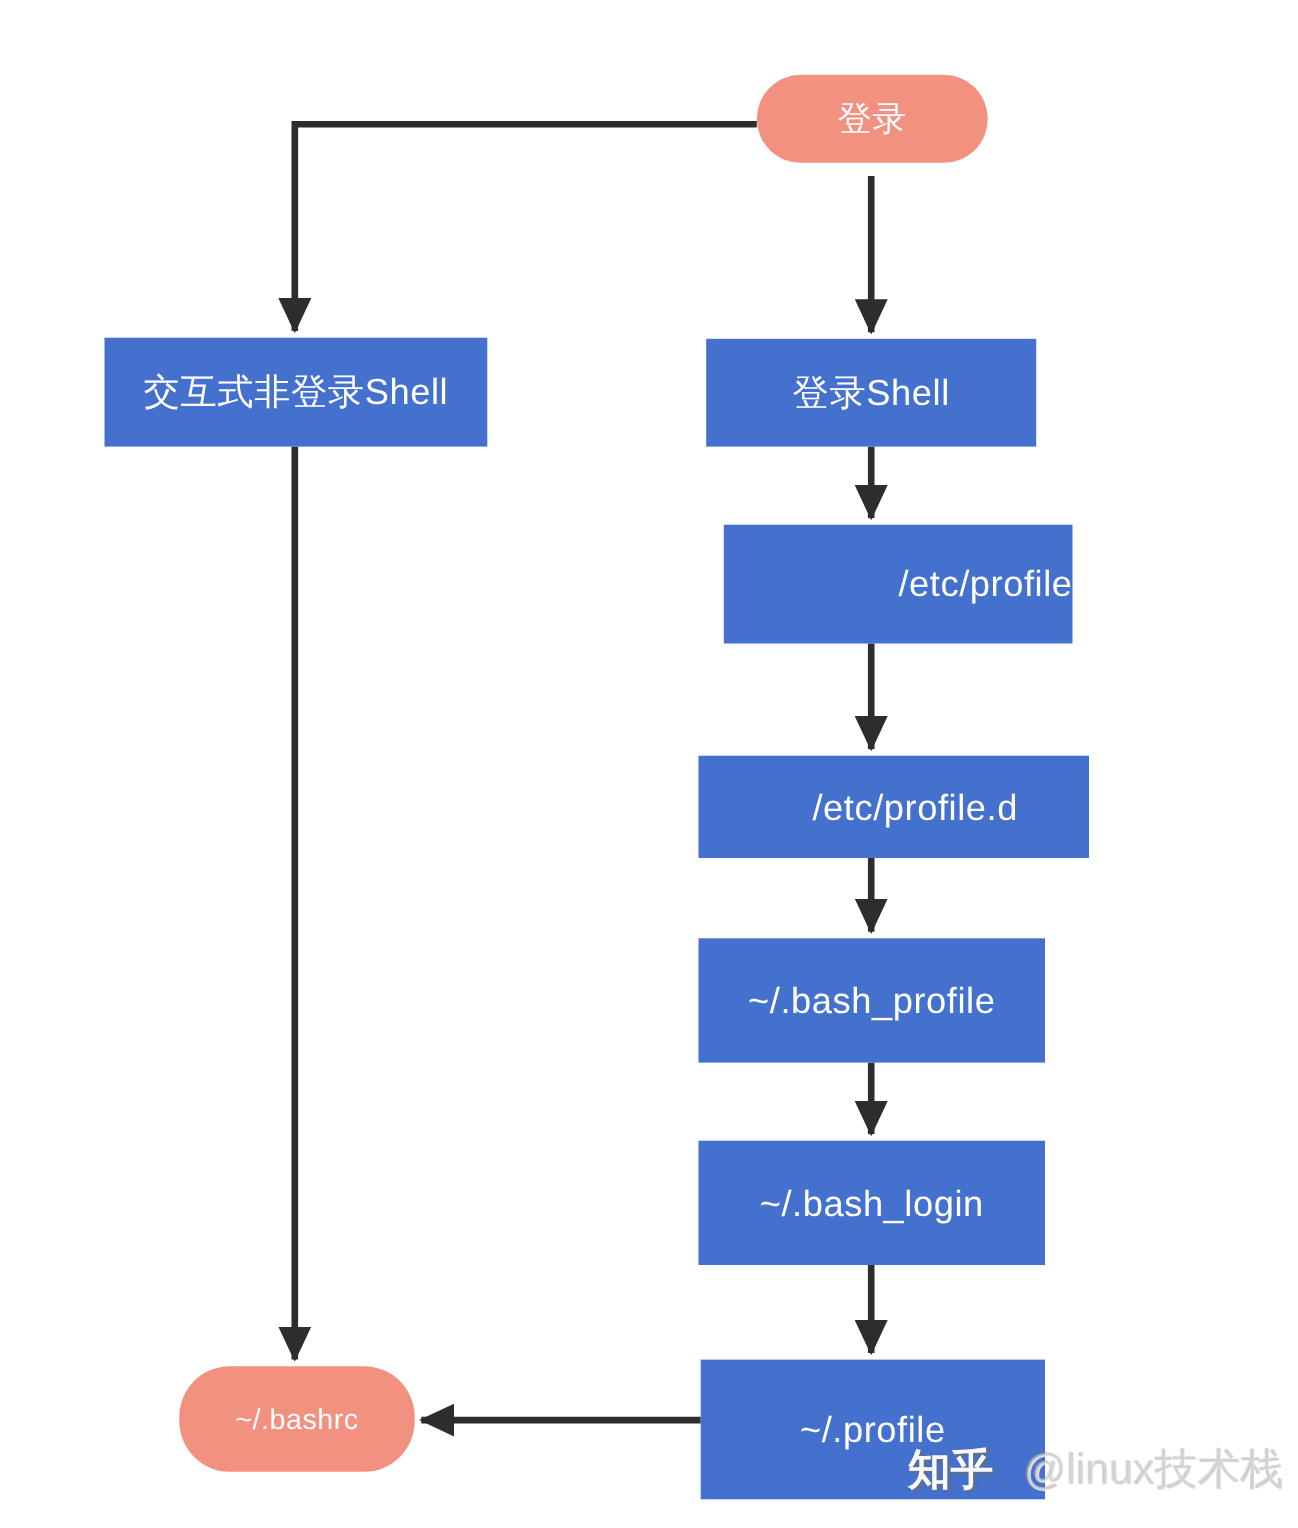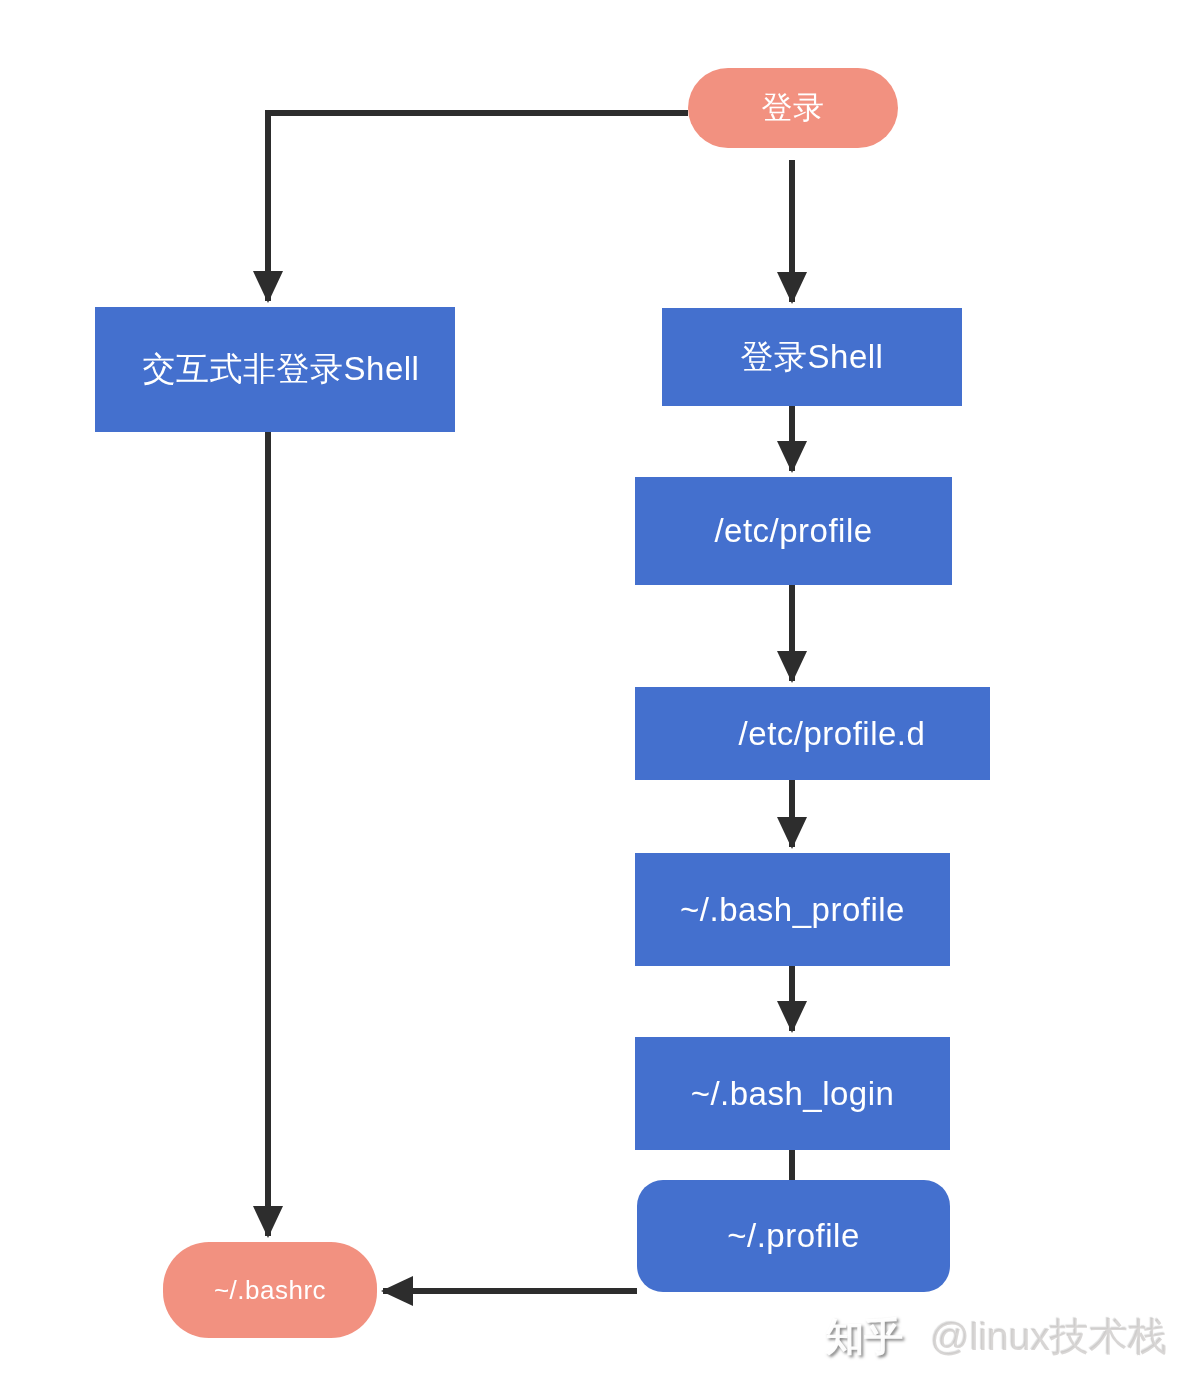--- a/index.html
+++ b/index.html
@@ -43,27 +43,27 @@
   }
   .rect {
     background: #4470CE;
   }
   .pill {
     background: #F29180;
     border-radius: 46px;
   }
   
   #n-login          { left: 688px;  top: 68px;   width: 210px; height: 80px;  font-size: 31px; }
-  #n-inter-shell    { left: 95px;   top: 307px;  width: 348px; height: 125px; padding-left: 12px;  }
-  #n-login-shell    { left: 642px;  top: 308px;  width: 300px; height: 98px; margin-left: 20px;  }
-  #n-etc-profile    { left: 635px;  top: 477px;  width: 317px; height: 108px; }
+  #n-inter-shell    { left: 95px;   top: 307px;  width: 348px; height: 99px;  }
+  #n-login-shell    { left: 642px;  top: 308px;  width: 300px; height: 98px;  }
+  #n-etc-profile    { left: 658px;  top: 477px;  width: 317px; height: 108px; justify-content: flex-end; }
   #n-etc-profile-d  { left: 635px;  top: 687px;  width: 316px; height: 93px; padding-left: 39px;  }
   #n-bash-profile   { left: 635px;  top: 853px;  width: 315px; height: 113px; align-items: center; }
   #n-bash-login     { left: 635px;  top: 1037px; width: 315px; height: 113px; }
-  #n-profile        { left: 637px;  top: 1180px; width: 313px; height: 112px; border-radius: 26px; }
+  #n-profile        { left: 637px;  top: 1236px; width: 313px; height: 127px; }
   #n-bashrc         { left: 163px;  top: 1242px; width: 214px; height: 96px;  font-size: 26px; }
 
   .watermark {
     position: absolute;
     z-index: 3;
     top: 1316px;
     right: 13px;
     display: flex;
     align-items: flex-end;
     gap: 27px;

